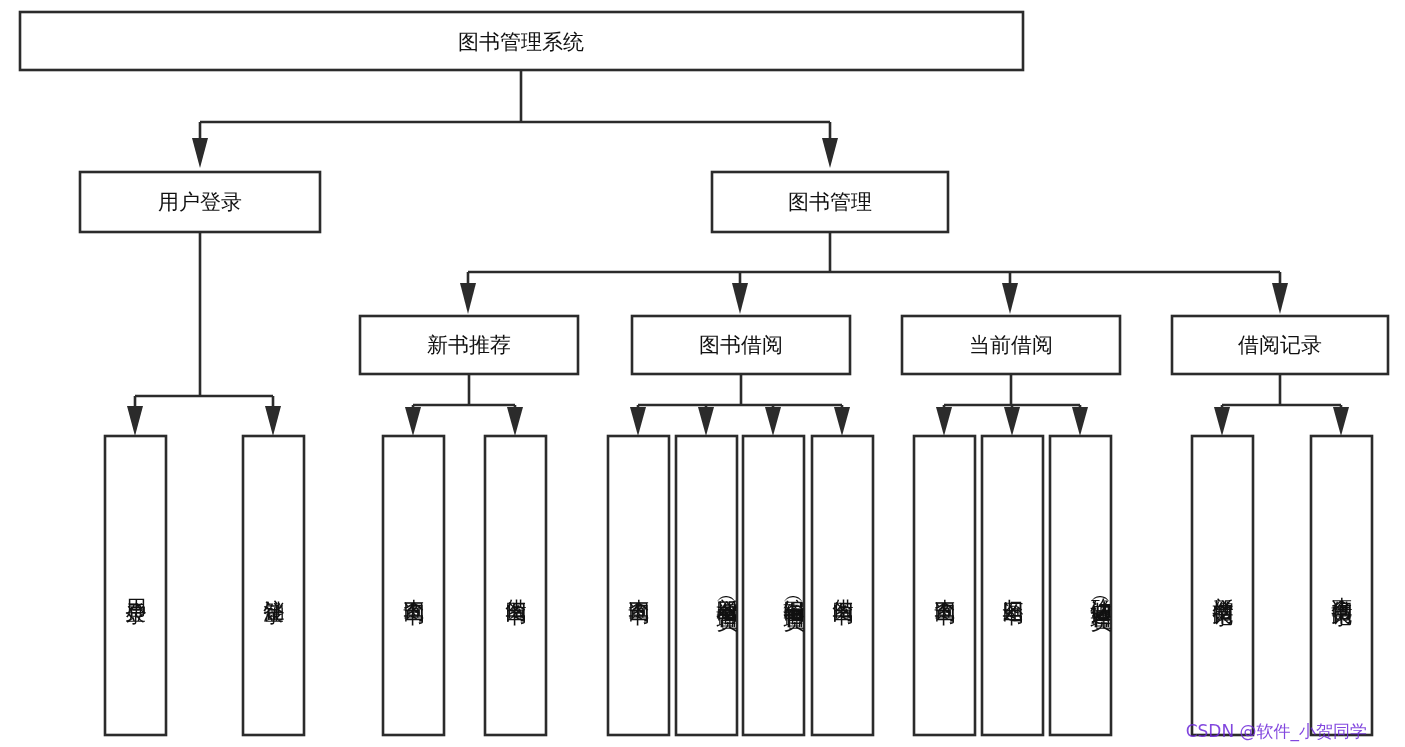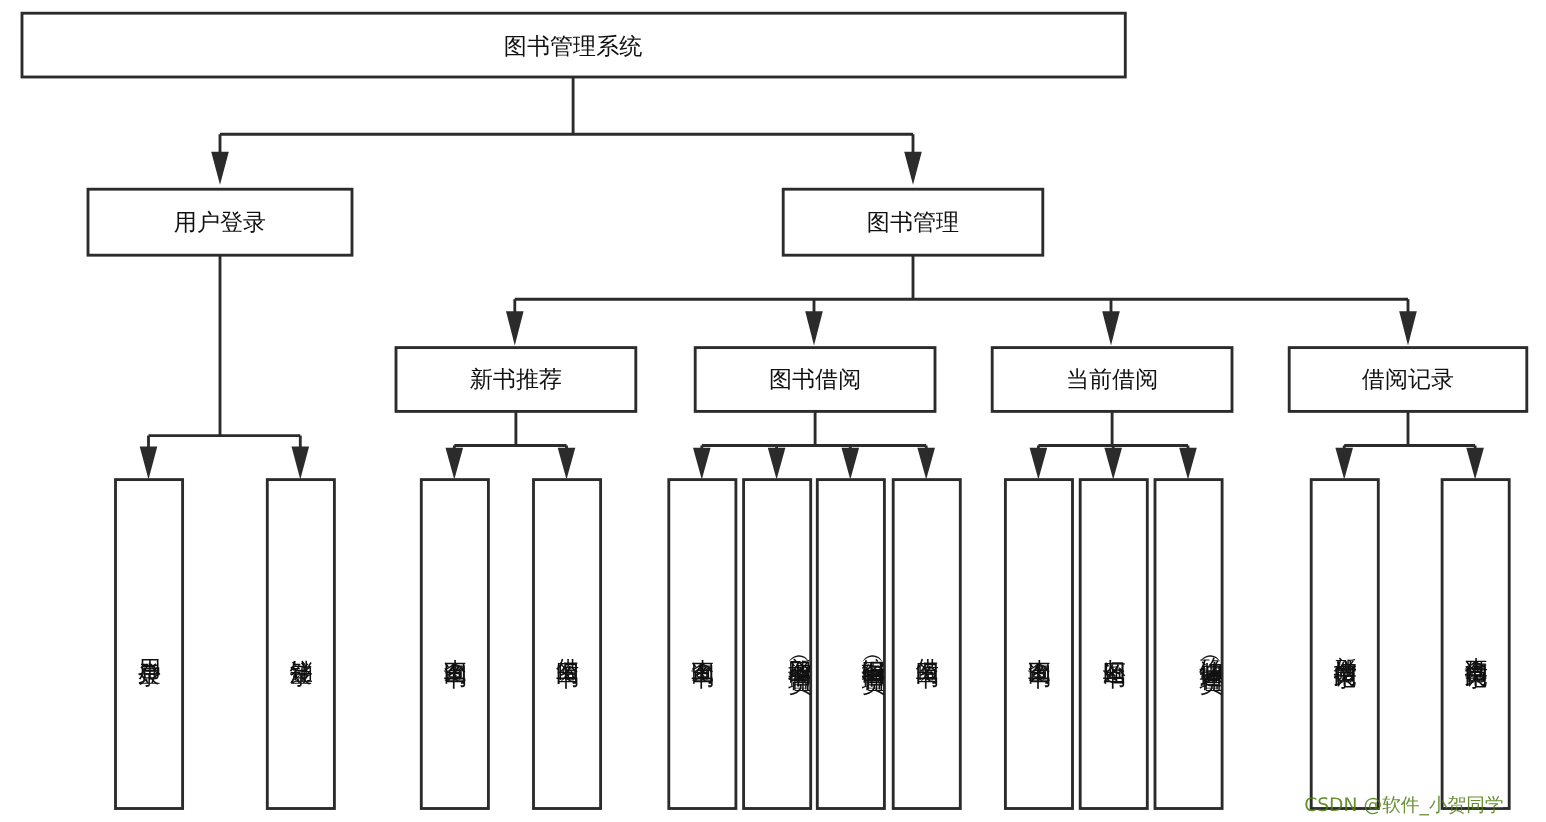--- a/index.html
+++ b/index.html
@@ -64,21 +64,21 @@
     align-items: center;
     justify-content: center;
     pointer-events: none;
   }
   .watermark {
     position: absolute;
     right: 10px;
     bottom: 4px;
     font-family: "DejaVu Sans", "Liberation Sans", sans-serif;
     font-size: 17px;
-    color: #4d7c0f;
+    color: #6d28d9;
     opacity: 0.85;
     white-space: nowrap;
   }
 </style>
 </head>
 <body>
 
 <div id="diagram-root">
 
   <svg class="diagram" viewBox="0 0 1405 747" xmlns="http://www.w3.org/2000/svg">

